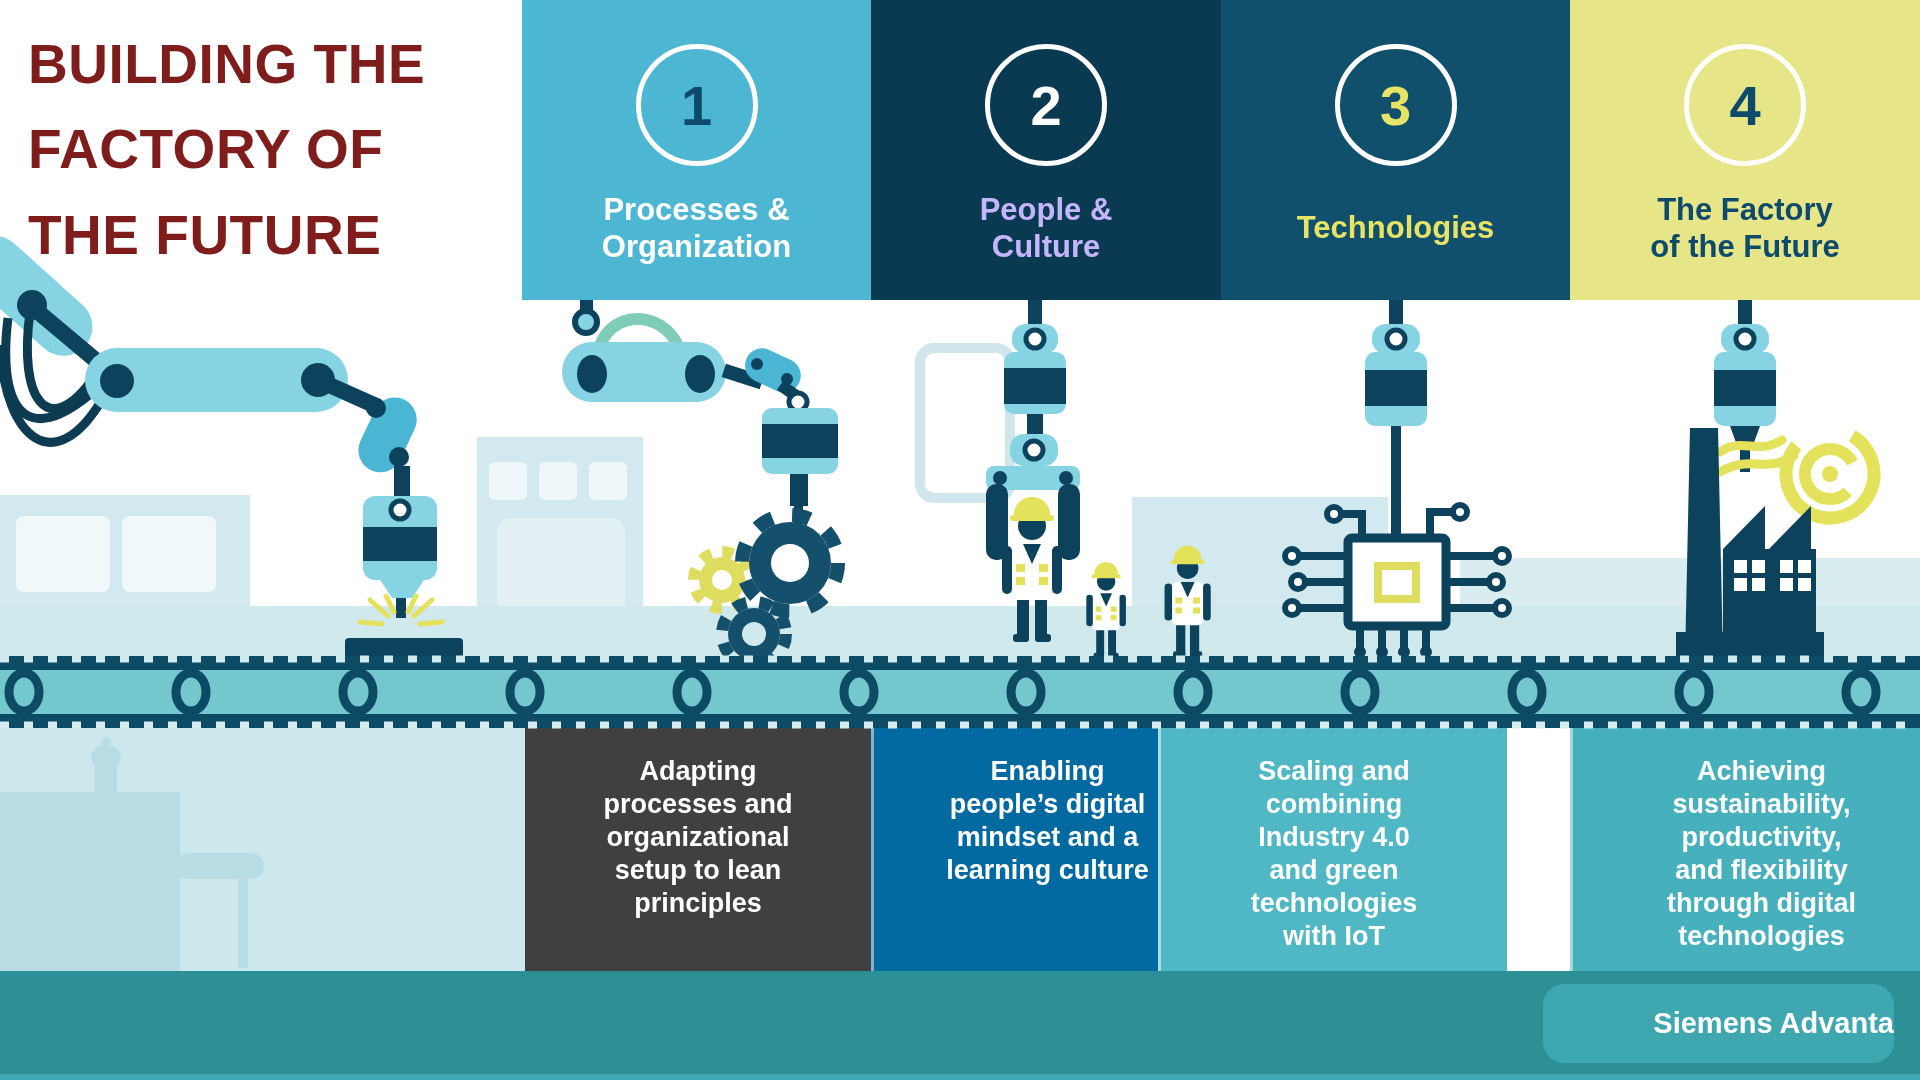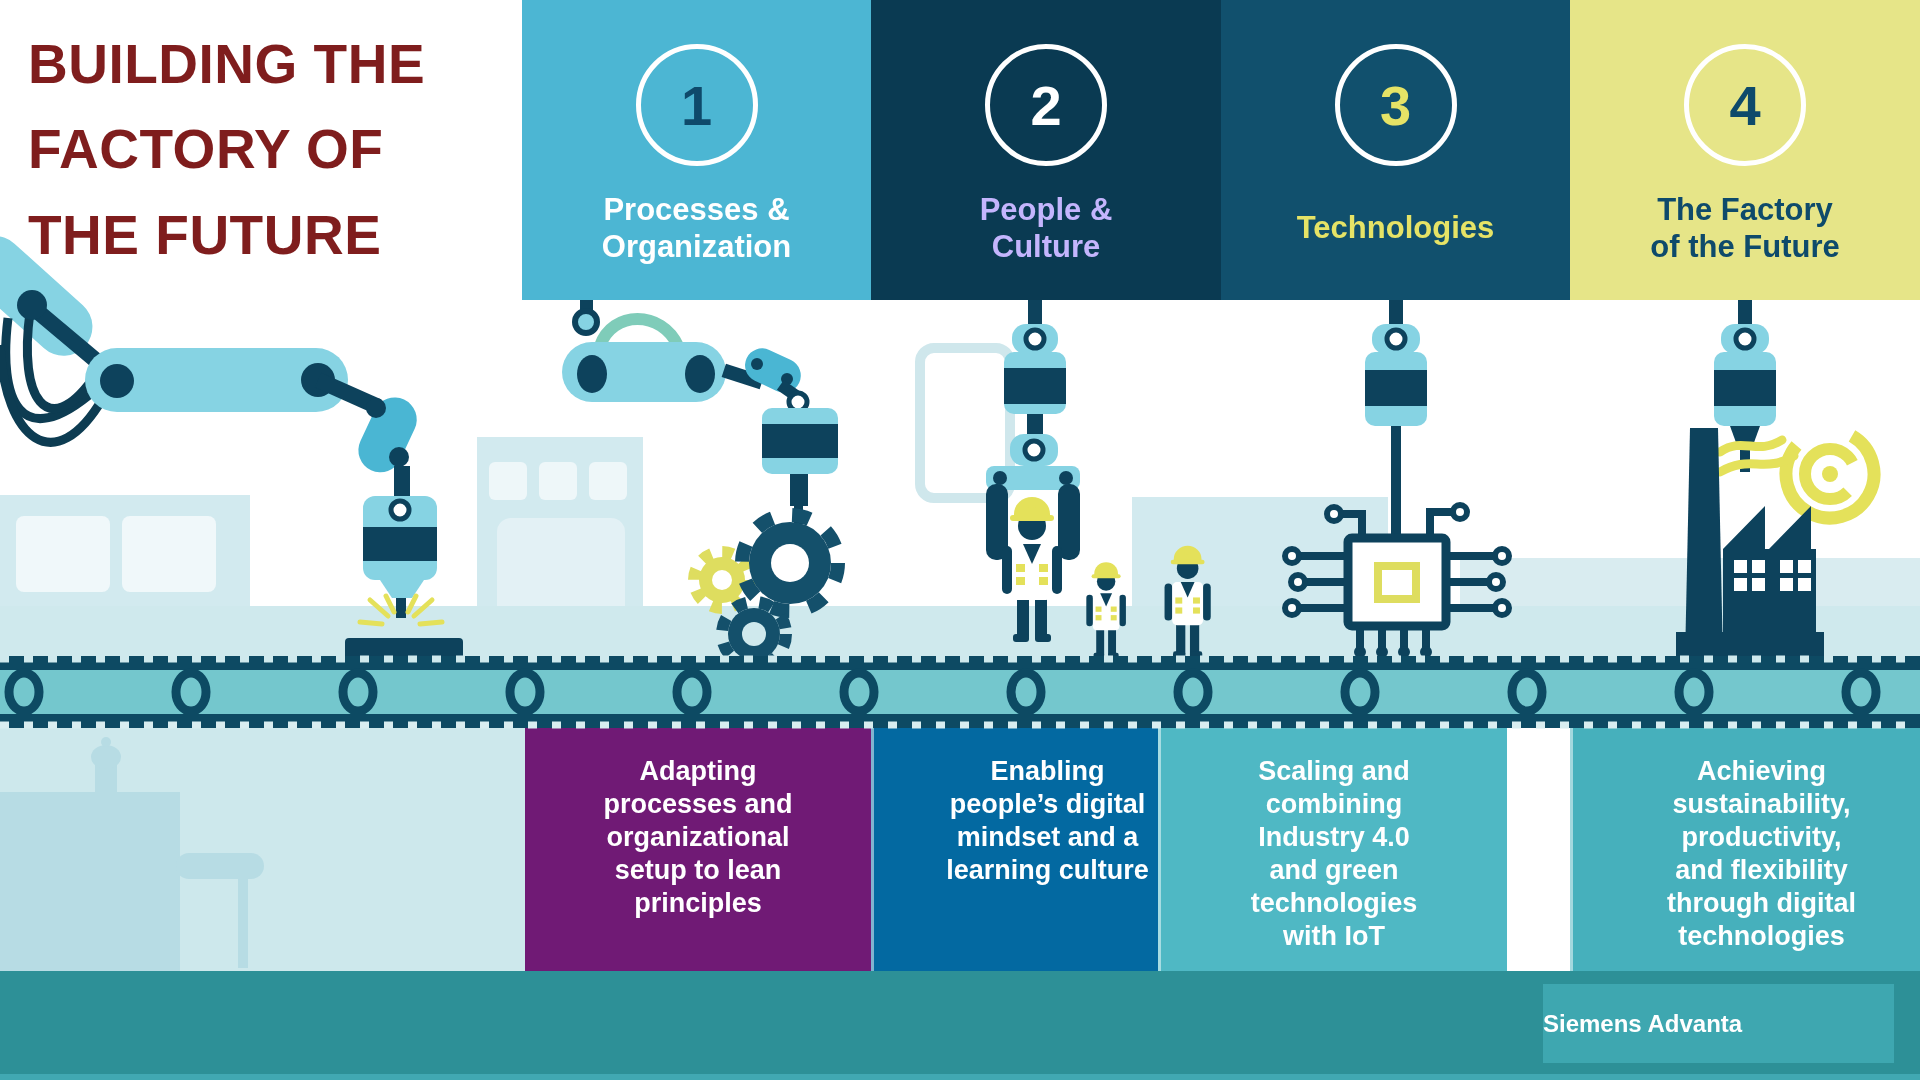--- a/index.html
+++ b/index.html
@@ -39,31 +39,31 @@
   #step4{left:1570px;width:350px;background:#e6e588;}
   #step4 .circle{color:#0e4a6b;}
   #step4 .box-label{color:#0e4a6b;}
   
   .panel{top:727px;height:244px;box-sizing:border-box;}
   #panel-pale{left:0;width:525px;background:#cde8ec;}
   .panel .desc{
     padding-top:28px;text-align:center;font-size:27px;font-weight:700;line-height:1.22;
     color:#ffffff;white-space:pre-line;
   }
-  #panel1{left:525px;width:346px;background:#701a75;}
+  #panel1{left:525px;width:346px;background:#404040;}
   #panel2{left:871px;width:350px;background:#0369a1;border-left:3px solid rgba(255,255,255,0.5);}
   #panel3{left:1158px;width:349px;background:#4fb8c4;border-left:3px solid rgba(255,255,255,0.5);}
   #panel4{left:1570px;width:380px;background:#46b0bc;border-left:3px solid rgba(255,255,255,0.5);}
   
   #footer-band{left:0;top:971px;width:1920px;height:109px;background:#2d9097;}
   #footer-strip{left:0;top:1074px;width:1920px;height:6px;background:#41a8b2;}
   #brand-box{
     left:1543px;top:984px;width:351px;height:79px;background:#3ea7b0;
-    display:flex;align-items:center;justify-content:flex-start;z-index:7;
-    font-size:24px;font-weight:700;color:#ffffff;
+    display:flex;align-items:center;justify-content:flex-end;z-index:7;
+    font-size:29px;font-weight:700;color:#ffffff;border-radius:21px;
   }
   
   #illustration{left:0;top:0;z-index:5;pointer-events:none;}
 </style>
 </head>
 <body>
 
 <div id="stage">
 
   <div class="abs" id="main-title">BUILDING THE

